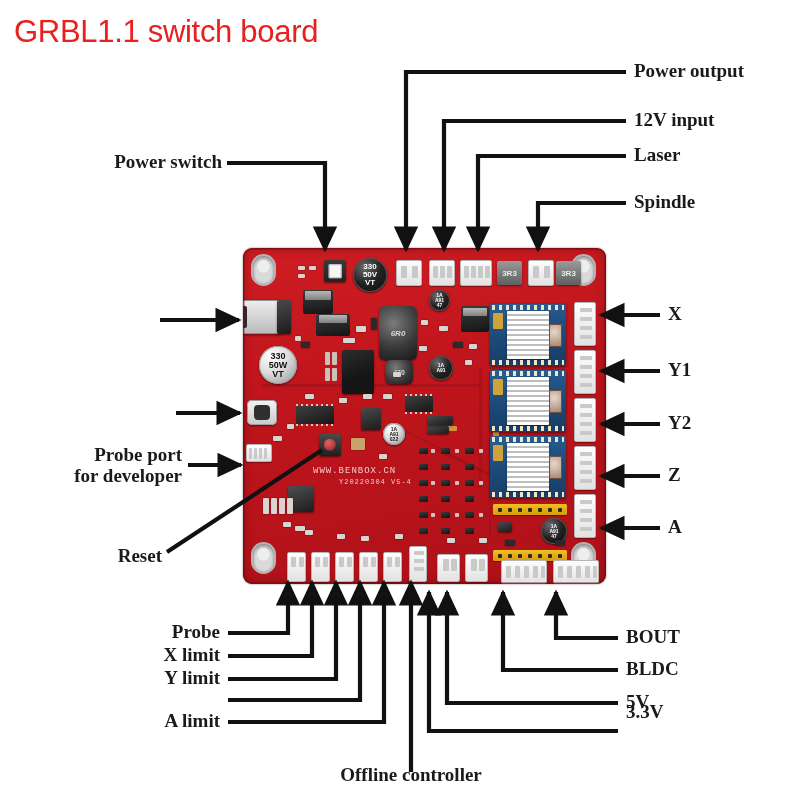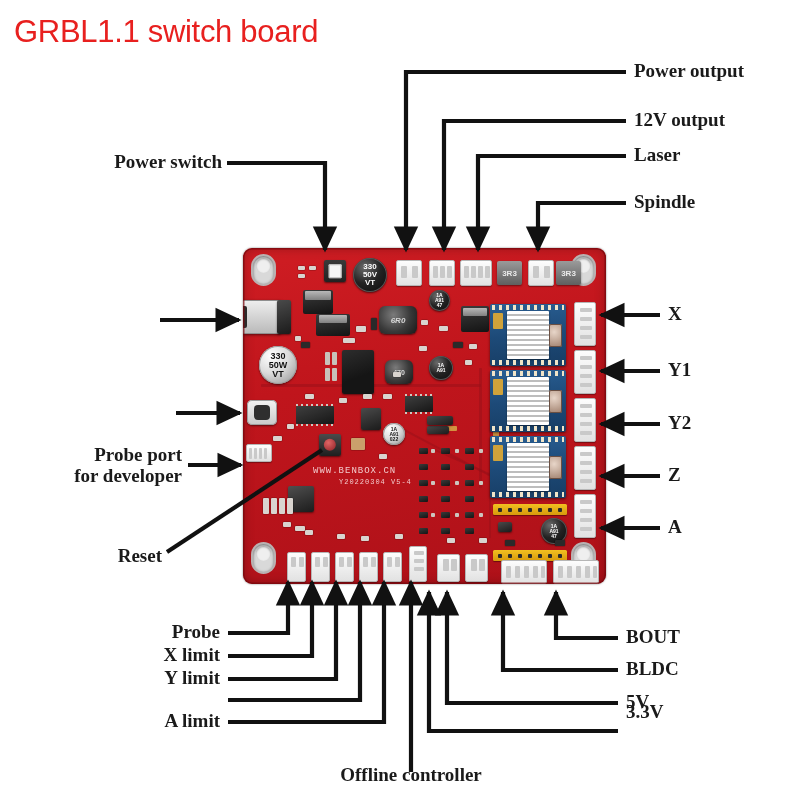--- a/index.html
+++ b/index.html
@@ -304,21 +304,21 @@
       <div class="slot" style="left:12px;top:3px;width:3px;height:11px;"></div>
       <div class="slot" style="left:17px;top:3px;width:3px;height:11px;"></div>
     </div>
 
     <div class="p tact" style="left:76px; top:186px; width:22px; height:22px;">
         <div class="btn"></div>
       </div>
 
     <div class="p to252" style="left:60px; top:42px; width:30px; height:24px;"></div>
     <div class="p to252" style="left:73px; top:66px; width:34px; height:22px;"></div>
-    <div class="p induct" style="left:136px; top:58px; width:38px; height:28px;font-style:italic;">6R0</div>
+    <div class="p induct" style="left:136px; top:58px; width:38px; height:54px;font-style:italic;">6R0</div>
     <div class="p blk sil" style="left:99px; top:102px; width:32px; height:44px;"></div>
     <div class="p to252" style="left:218px; top:58px; width:28px; height:26px;"></div>
     <div class="p induct" style="left:142px; top:112px; width:28px; height:24px; font-size:7px;">470</div>
     <div class="p ecap" style="left:186px; top:108px; width:24px; height:24px; font-size:5px; line-height:5px;">1A<br>A91</div>
 
     <div class="p pad" style="left:82px; top:104px; width:5px; height:13px;"></div>
     <div class="p pad" style="left:89px; top:104px; width:5px; height:13px;"></div>
     <div class="p pad" style="left:82px; top:120px; width:5px; height:13px;"></div>
     <div class="p pad" style="left:89px; top:120px; width:5px; height:13px;"></div>
 
@@ -562,21 +562,21 @@
       <path d="M618,703 L447,703 L447,592"></path>
       <path d="M618,731 L429,731 L429,592"></path>
     </g>
 
     <g stroke="#111" stroke-width="4.2" fill="none">
       <path d="M167,552 L322,450"></path>
     </g>
   </svg>
 
   <div class="lbl right" style="left:634px; top:60px;">Power output</div>
-  <div class="lbl right" style="left:634px; top:109px;">12V output</div>
+  <div class="lbl right" style="left:634px; top:109px;">12V input</div>
   <div class="lbl right" style="left:634px; top:144px;">Laser</div>
   <div class="lbl right" style="left:634px; top:191px;">Spindle</div>
 
   <div class="lbl leftal" style="left:96px; top:151px; width:126px;">Power switch</div>
 
   <div class="lbl leftal" style="left:60px; top:444px; width:122px;">Probe port
 for developer</div>
   <div class="lbl leftal" style="left:62px; top:545px; width:100px;">Reset</div>
 
   <div class="lbl right" style="left:668px; top:303px;">X</div>

